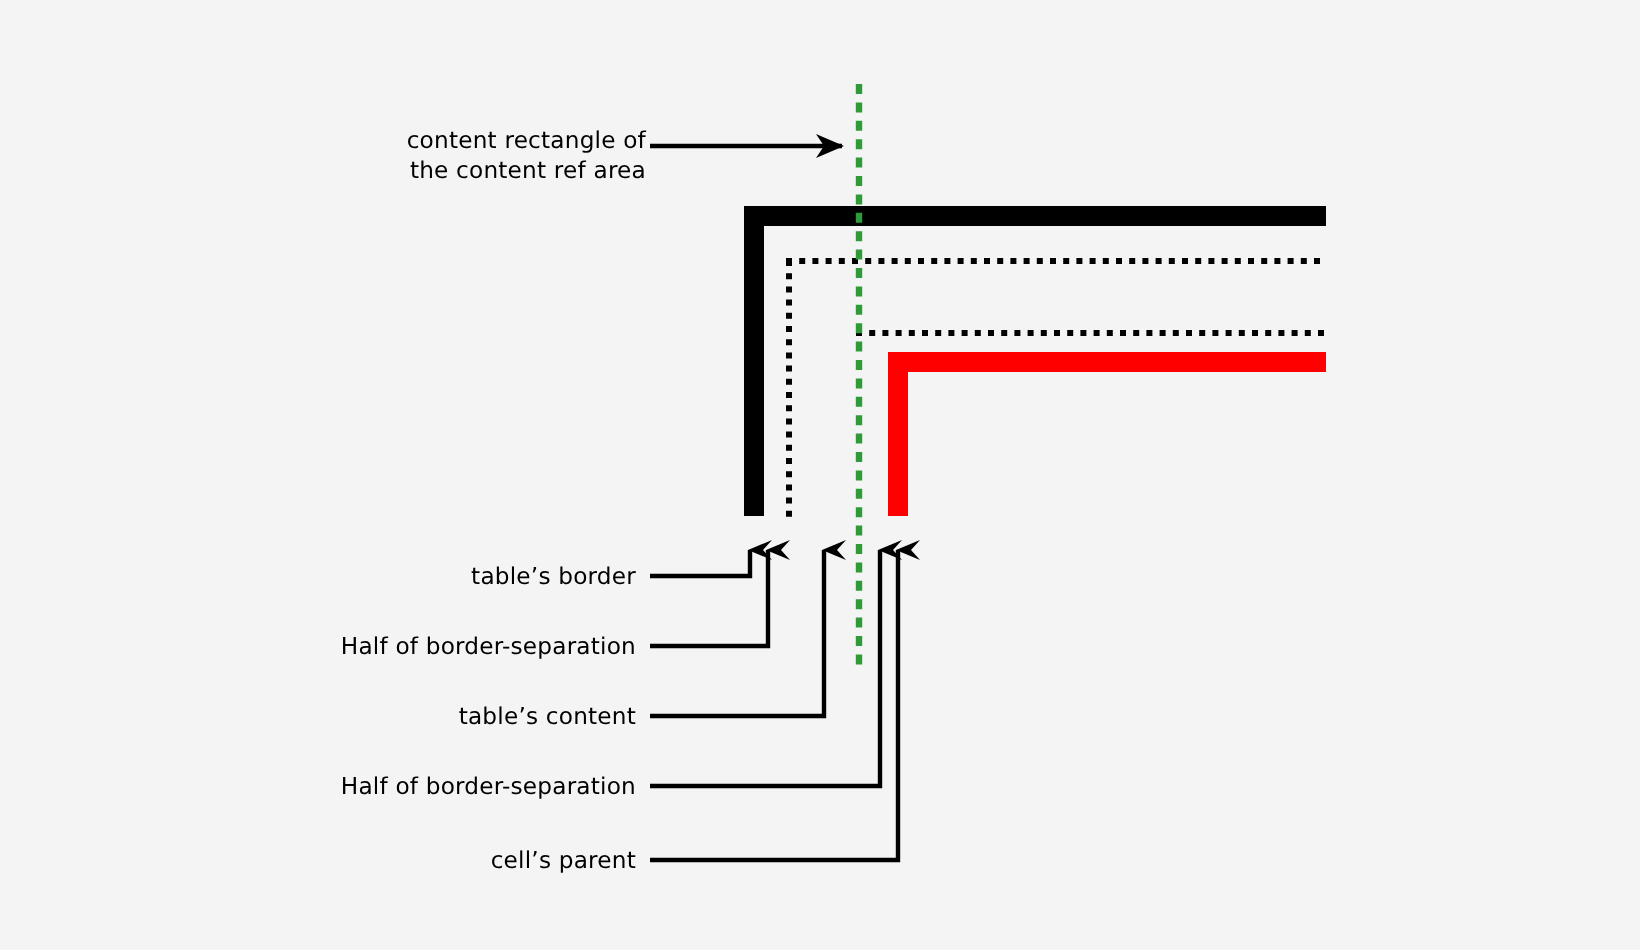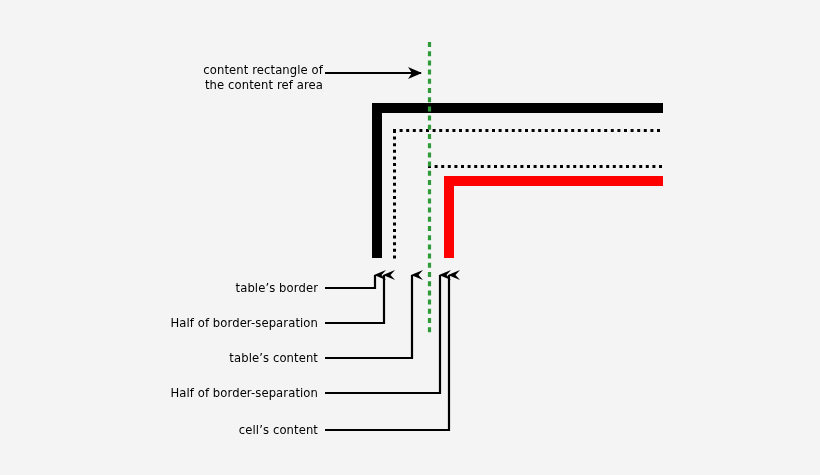--- a/index.html
+++ b/index.html
@@ -111,15 +111,15 @@
   </div>
 
   <div class="lbl lbl-right" style="left:40px; top:281px; width:278px;">table’s border</div>
 
   <div class="lbl lbl-right" style="left:40px; top:316px; width:278px;">Half of border-separation</div>
 
   <div class="lbl lbl-right" style="left:40px; top:351px; width:278px;">table’s content</div>
 
   <div class="lbl lbl-right" style="left:40px; top:386px; width:278px;">Half of border-separation</div>
 
-  <div class="lbl lbl-right" style="left:40px; top:423px; width:278px;">cell’s content</div>
+  <div class="lbl lbl-right" style="left:40px; top:423px; width:278px;">cell’s parent</div>
 
 </div>
 
 </body></html>

